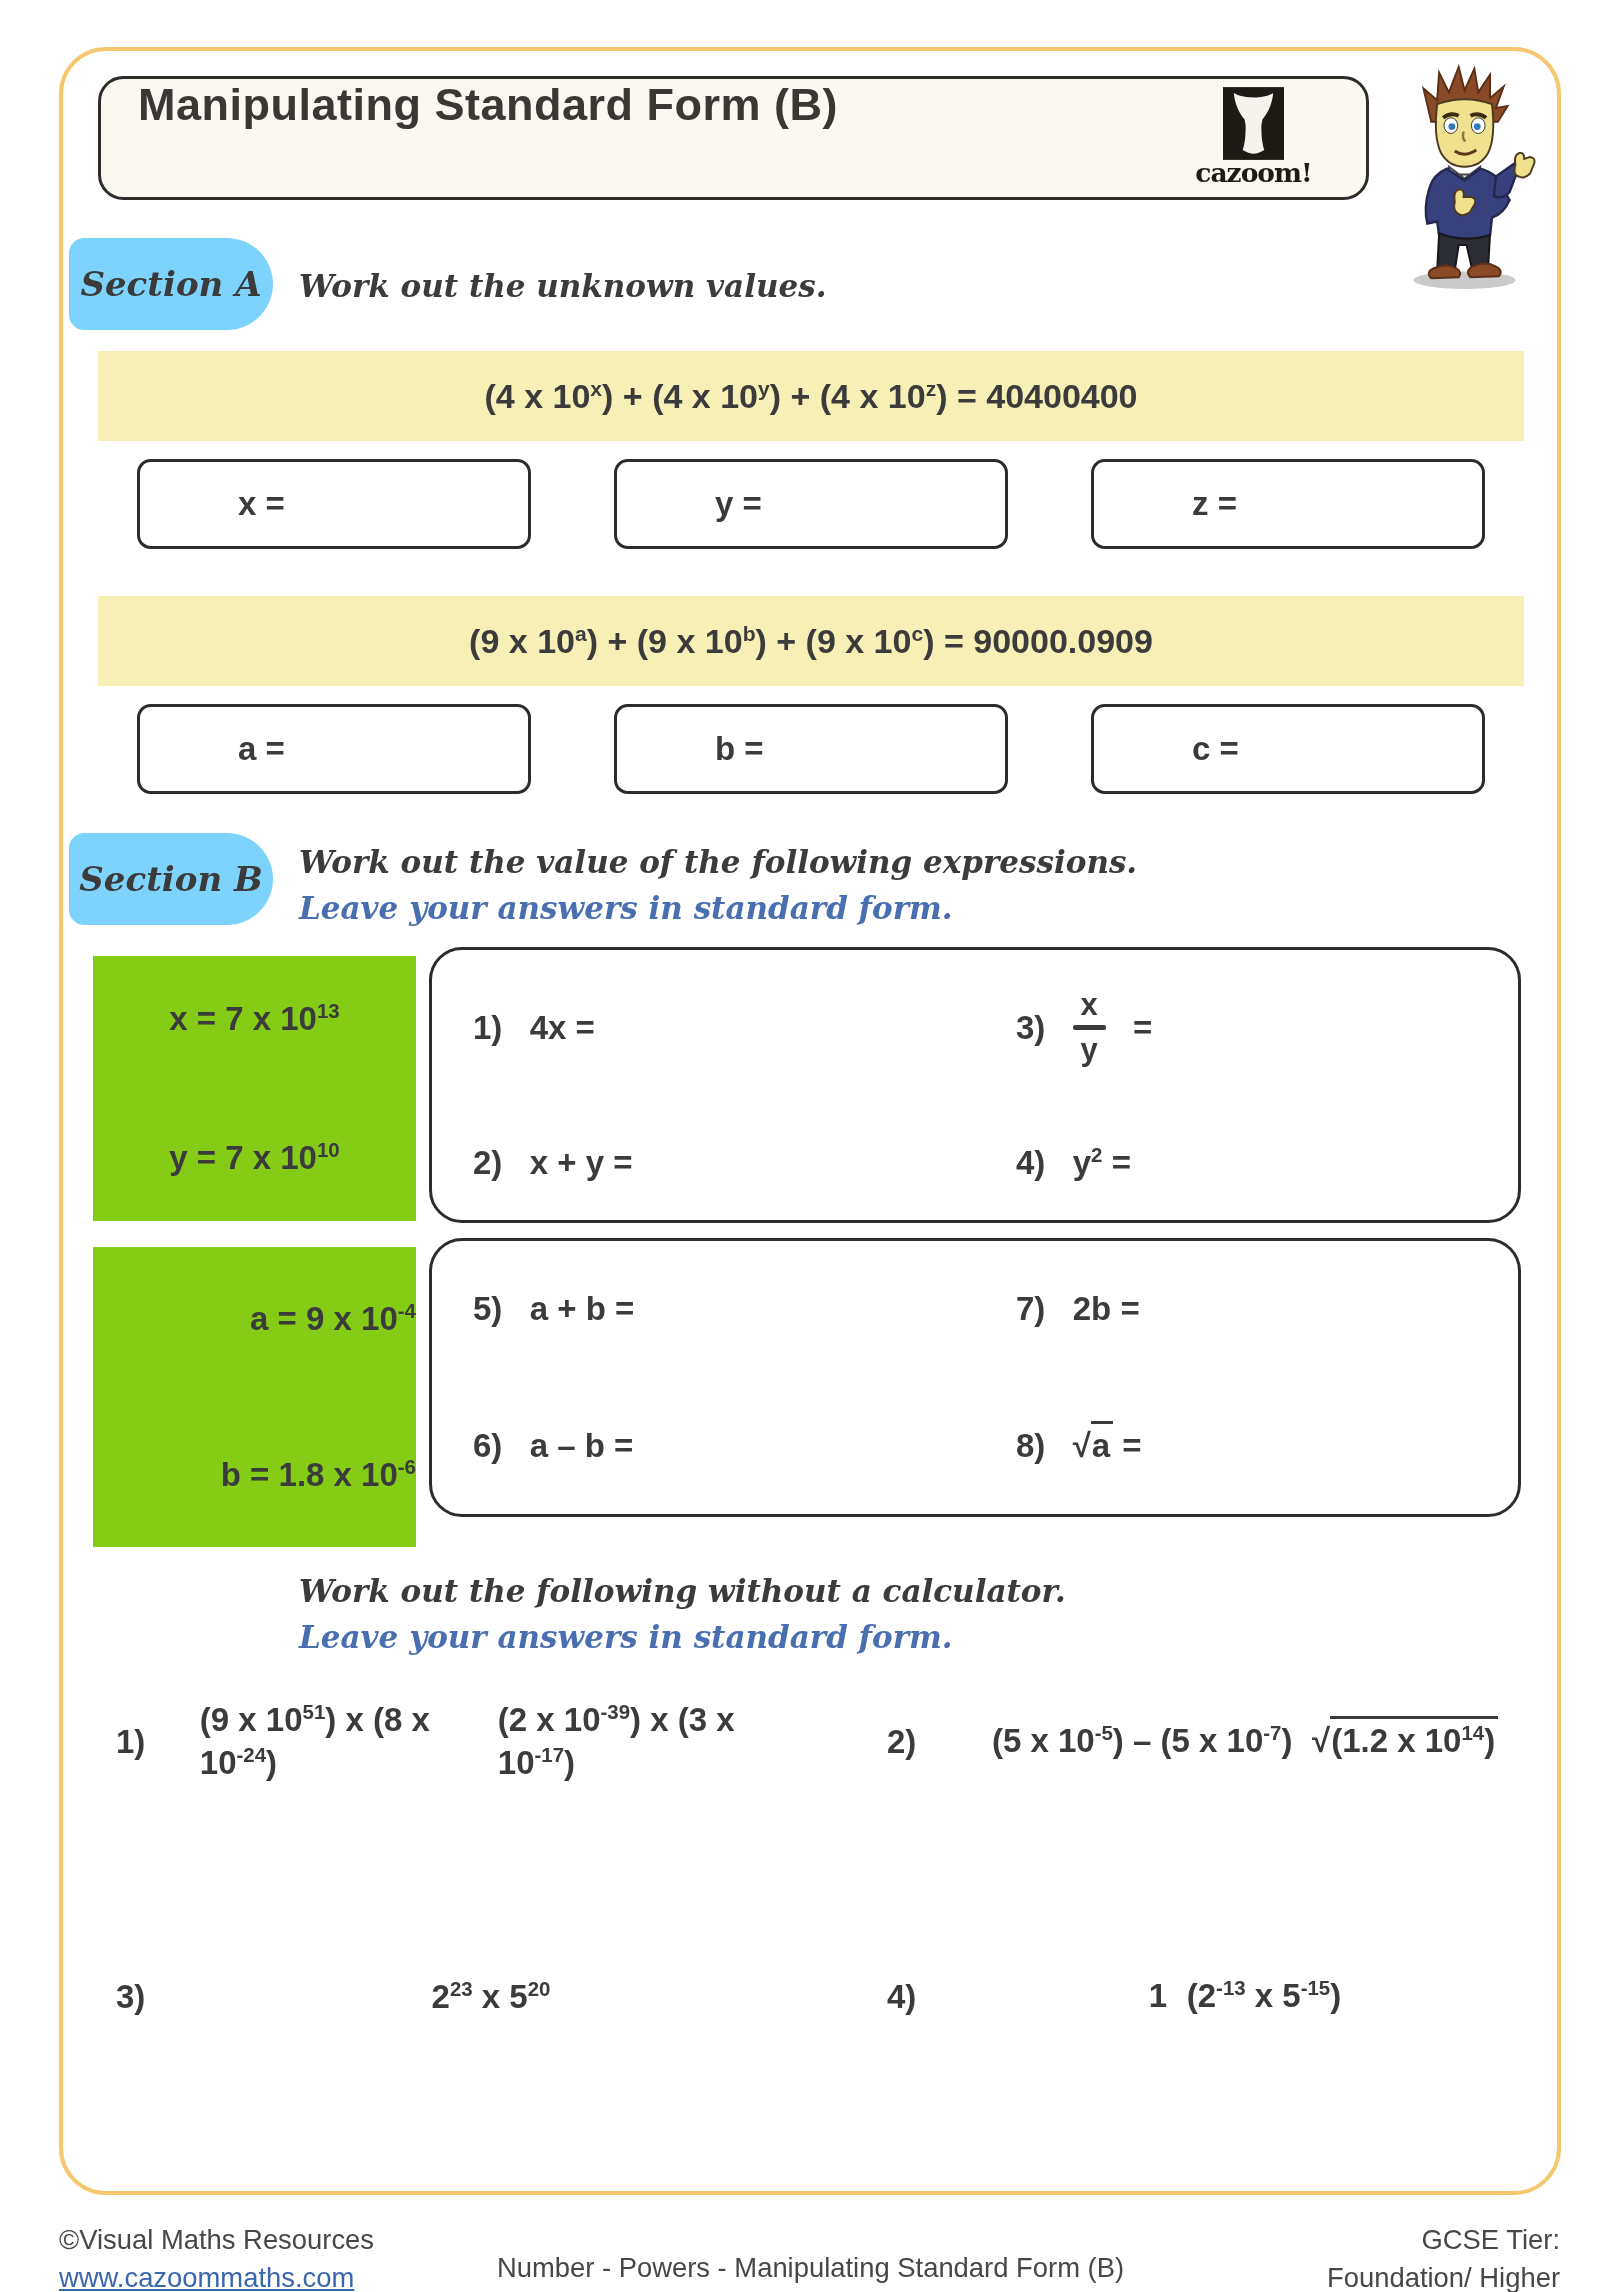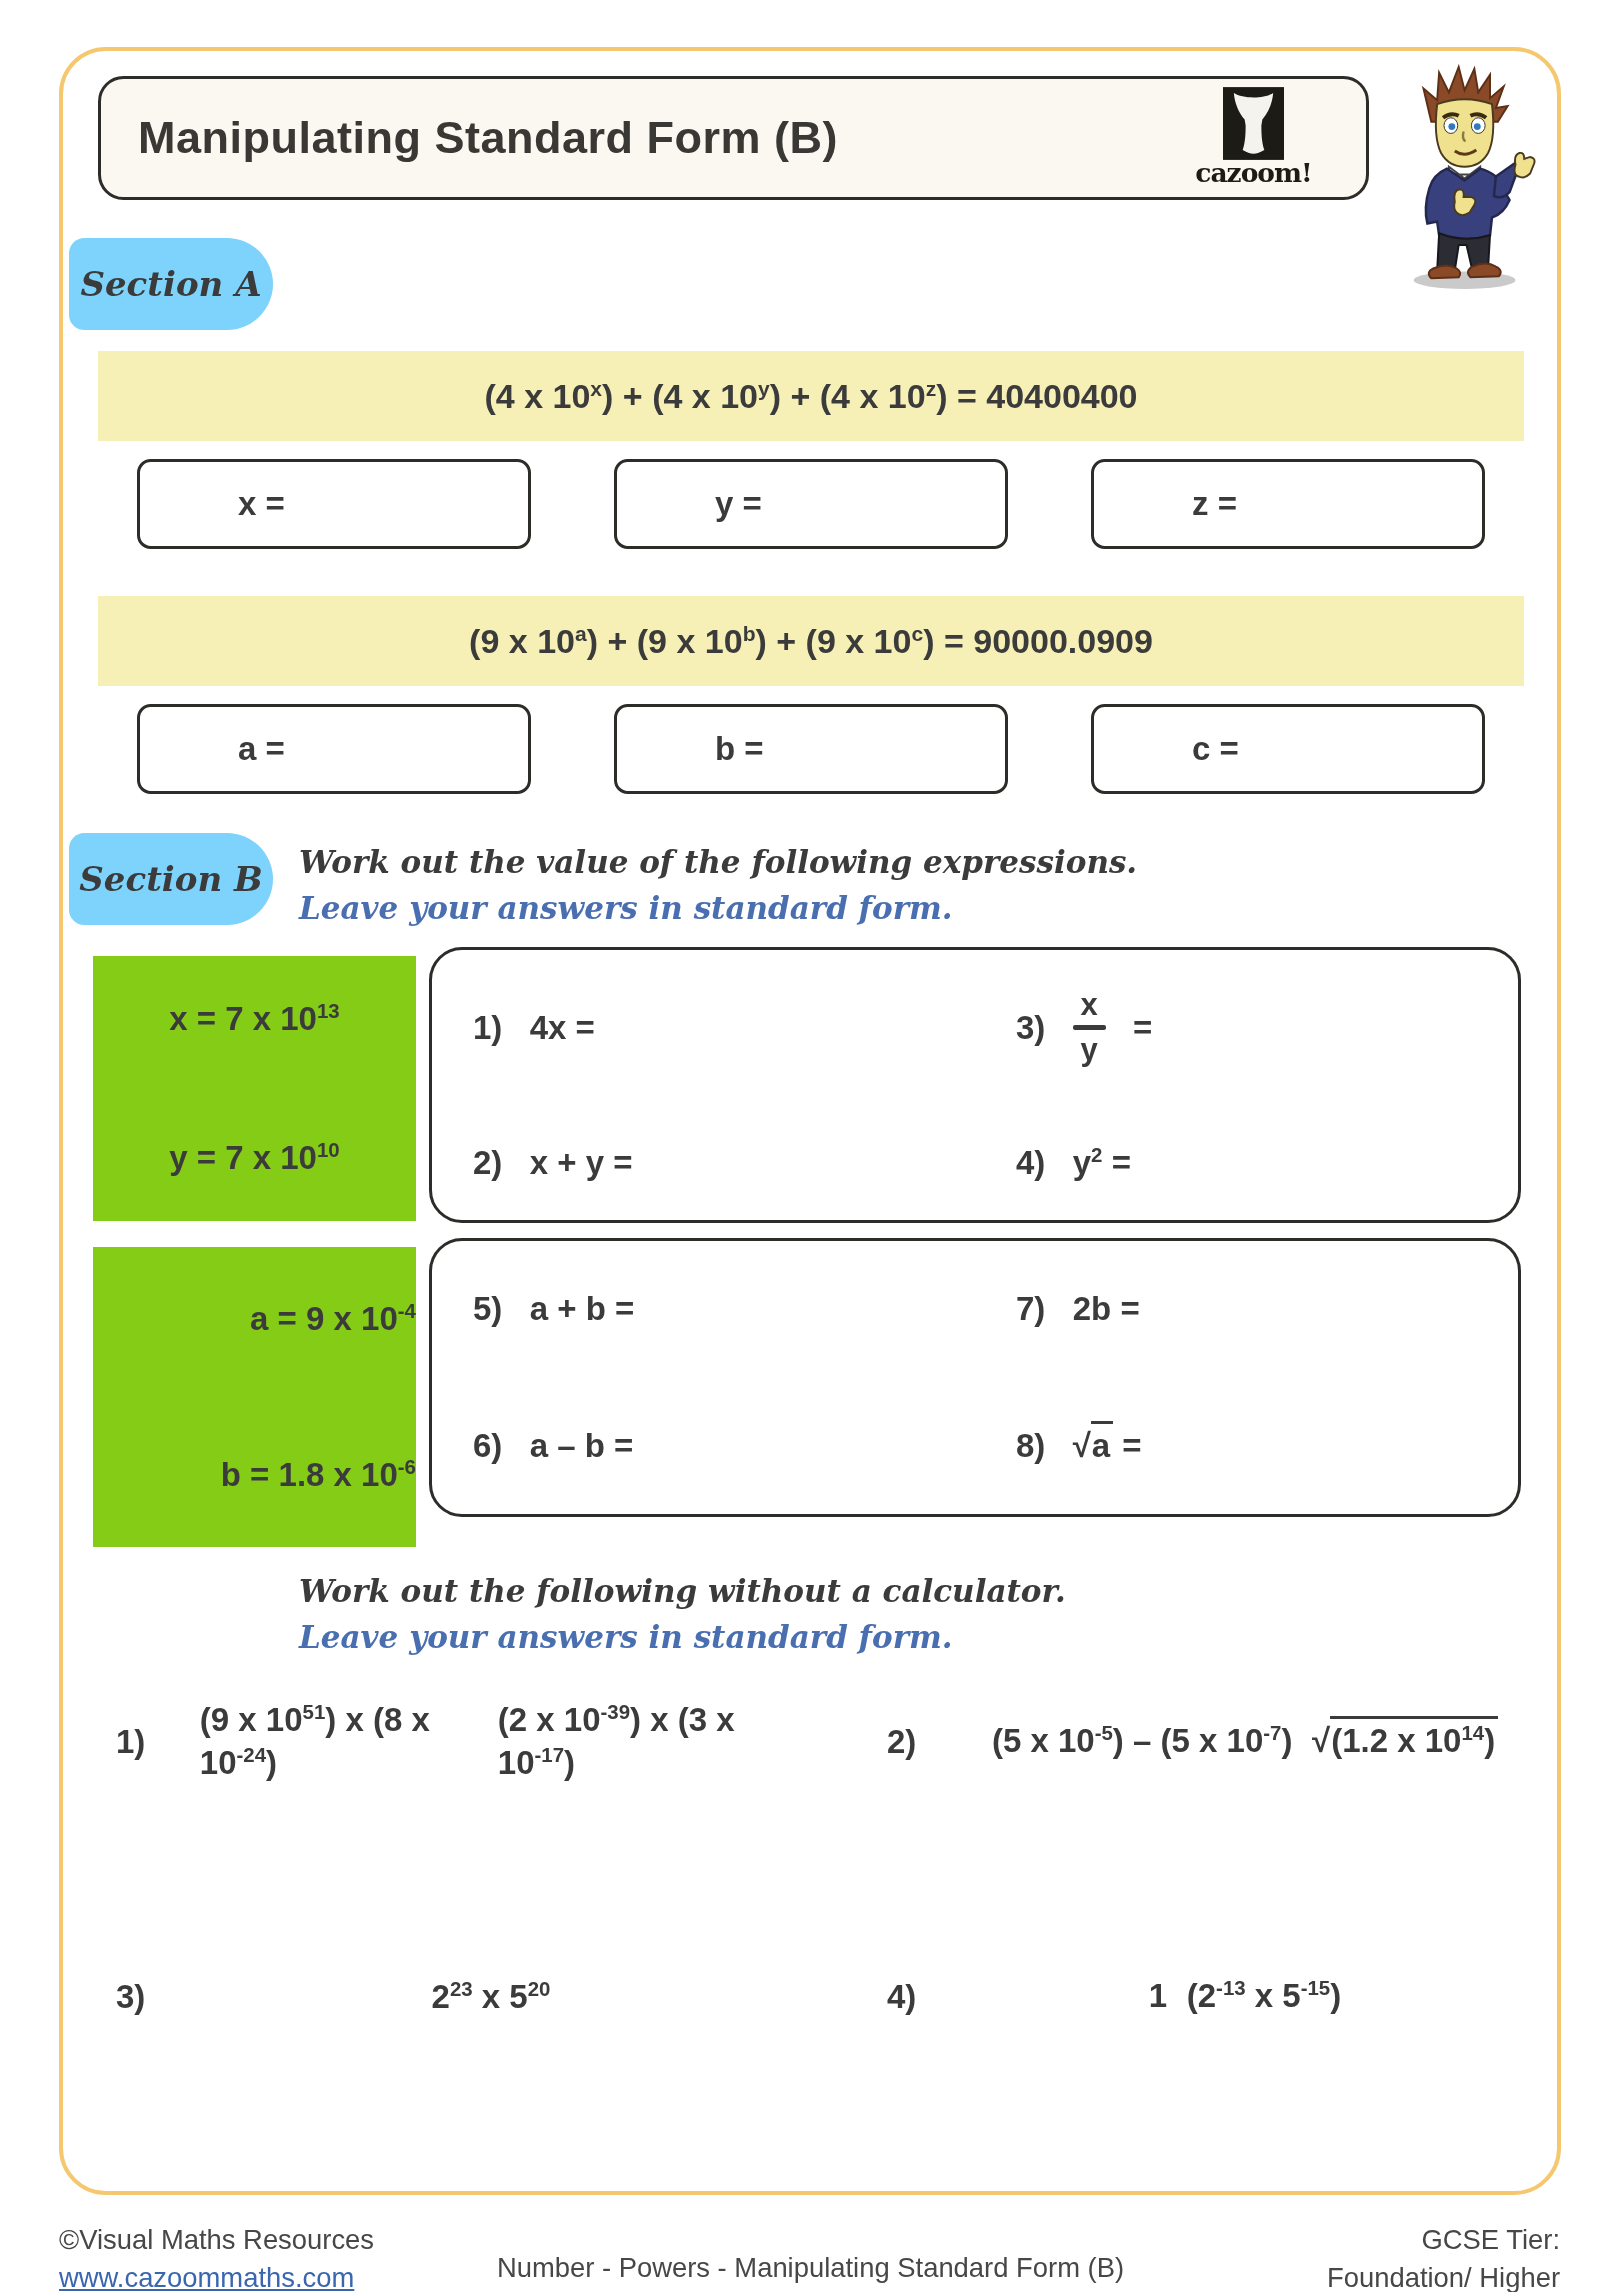--- a/index.html
+++ b/index.html
@@ -9,21 +9,21 @@
   }
   .page-border {
     position:absolute; left:59px; top:47px; width:1502px; height:2148px;
     border:4.9px solid #F5C76E; border-radius:47px; box-sizing:border-box;
   }
 
   
   .title-box {
     position:absolute; left:98px; top:76px; width:1271px; height:124px;
     background:#FAF8F0; border:3.9px solid #2e2c29; border-radius:25.5px;
-    box-sizing:border-box; display:flex; align-items:center;
+    box-sizing:border-box; display:flex; 
   }
   .title { margin:0 0 0 37px; font-size:45px; font-weight:bold; letter-spacing:0.5px; color:#3a3835; }
   .logo { position:absolute; right:48px; top:7.8px; width:129px; text-align:center; }
   .logo-mark { width:61px; height:73px; margin:0 auto; }
   .logo-text {
     font-family:"DejaVu Serif", serif; font-weight:bold; font-size:26.5px;
     color:#1d1b16; letter-spacing:-1px; margin-top:-2.9px;
   }
   .mascot { position:absolute; left:1384px; top:61px; width:167px; height:230px; }
 
@@ -135,20 +135,21 @@
       <path d="M62,144 q-2,-12 5,-13 q5,0 4,8 l8,0 q6,2 3,8 l-5,8 q-8,5 -13,0 q-4,-4 -2,-11 z" fill="#efe18d" stroke="#4a3a20" stroke-width="2"></path>
       <path d="M46,176 L44,214 L62,214 L66,188 L74,188 L80,214 L96,212 L98,178 Q72,186 46,176 Z" fill="#2c2c34" stroke="#17171d" stroke-width="2"></path>
       <path d="M40,212 q14,-6 24,0 q6,4 2,9 l-28,1 q-6,-6 2,-10 z" fill="#8a4a28" stroke="#5c2f17" stroke-width="2"></path>
       <path d="M80,210 q14,-6 24,0 q8,4 3,10 l-29,1 q-6,-6 2,-11 z" fill="#8a4a28" stroke="#5c2f17" stroke-width="2"></path>
     </svg>
   </div>
 
   <div class="section-label label-a">
     <span>Section A</span>
   </div>
+  <div class="instruction instr-a">Work out the unknown values.</div>
 
   <div class="band band1">
     <span class="math">(4 x 10<sup>x</sup>) + (4 x 10<sup>y</sup>) + (4 x 10<sup>z</sup>) = 40400400</span>
   </div>
   <div class="answer-row row1">
     <div class="answer-box">
         <span>x =</span>
       </div>
     <div class="answer-box">
         <span>y =</span>

